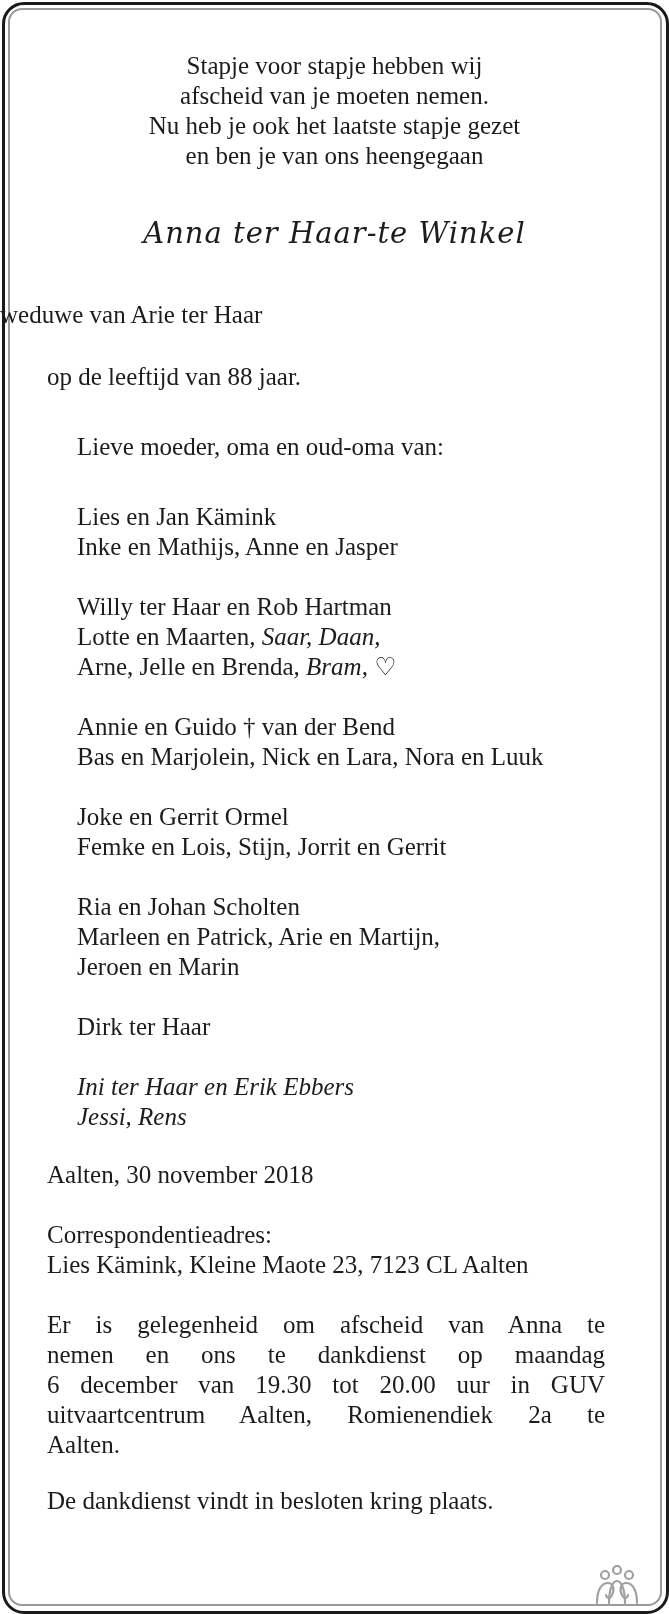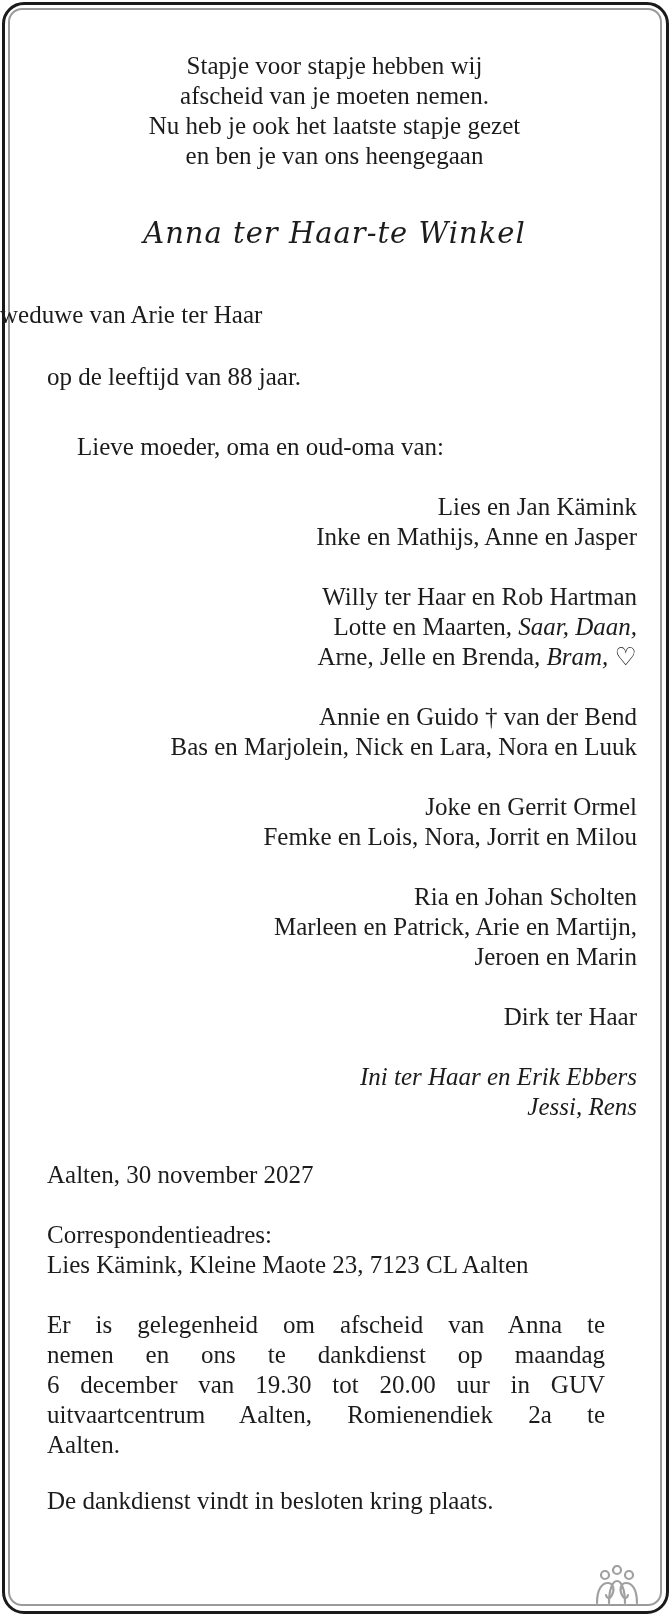--- a/index.html
+++ b/index.html
@@ -69,23 +69,23 @@
       position: absolute;
       top: 362px;
       left: 47px;
     }
     .family {
       position: absolute;
       top: 432px;
       left: 77px;
       width: 560px;
     }
-    .family .intro { margin-bottom: 30px; }
+    .family .intro { margin-bottom: 40px; }
     .family .group { margin-bottom: 30px; }
-    .family .group div { height: 30px; white-space: nowrap; text-align: right; }
+    .family .group div { height: 30px; white-space: nowrap; }
     .family .group:last-child { margin-bottom: 0; font-style: italic; }
     .it { font-style: italic; }
     .place-date {
       position: absolute;
       top: 1160px;
       left: 47px;
     }
     .correspondence {
       position: absolute;
       top: 1220px;
@@ -155,40 +155,40 @@
       <div><span>Arne, Jelle en Brenda</span><span class="it">, Bram,</span><span> ♡</span></div>
     </div>
 
     <div class="group">
       <div>Annie en Guido † van der Bend</div>
       <div>Bas en Marjolein, Nick en Lara, Nora en Luuk</div>
     </div>
 
     <div class="group">
       <div>Joke en Gerrit Ormel</div>
-      <div>Femke en Lois, Nora, Jorrit en Milou</div>
+      <div>Femke en Lois, Stijn, Jorrit en Gerrit</div>
     </div>
 
     <div class="group">
       <div>Ria en Johan Scholten</div>
       <div>Marleen en Patrick, Arie en Martijn,</div>
       <div>Jeroen en Marin</div>
     </div>
 
     <div class="group">
       <div>Dirk ter Haar</div>
     </div>
 
     <div class="group">
       <div>Ini ter Haar en Erik Ebbers</div>
       <div>Jessi, Rens</div>
     </div>
   </div>
 
-  <div class="place-date">Aalten, 30 november 2027</div>
+  <div class="place-date">Aalten, 30 november 2018</div>
 
   <div class="correspondence">
     <div>Correspondentieadres:</div>
     <div>Lies Kämink, Kleine Maote 23, 7123 CL  Aalten</div>
   </div>
 
   <div class="visit">
     <div>Er is gelegenheid om afscheid van Anna te</div>
     <div>nemen en ons te dankdienst op maandag</div>
     <div>6 december van 19.30 tot 20.00 uur in GUV</div>

